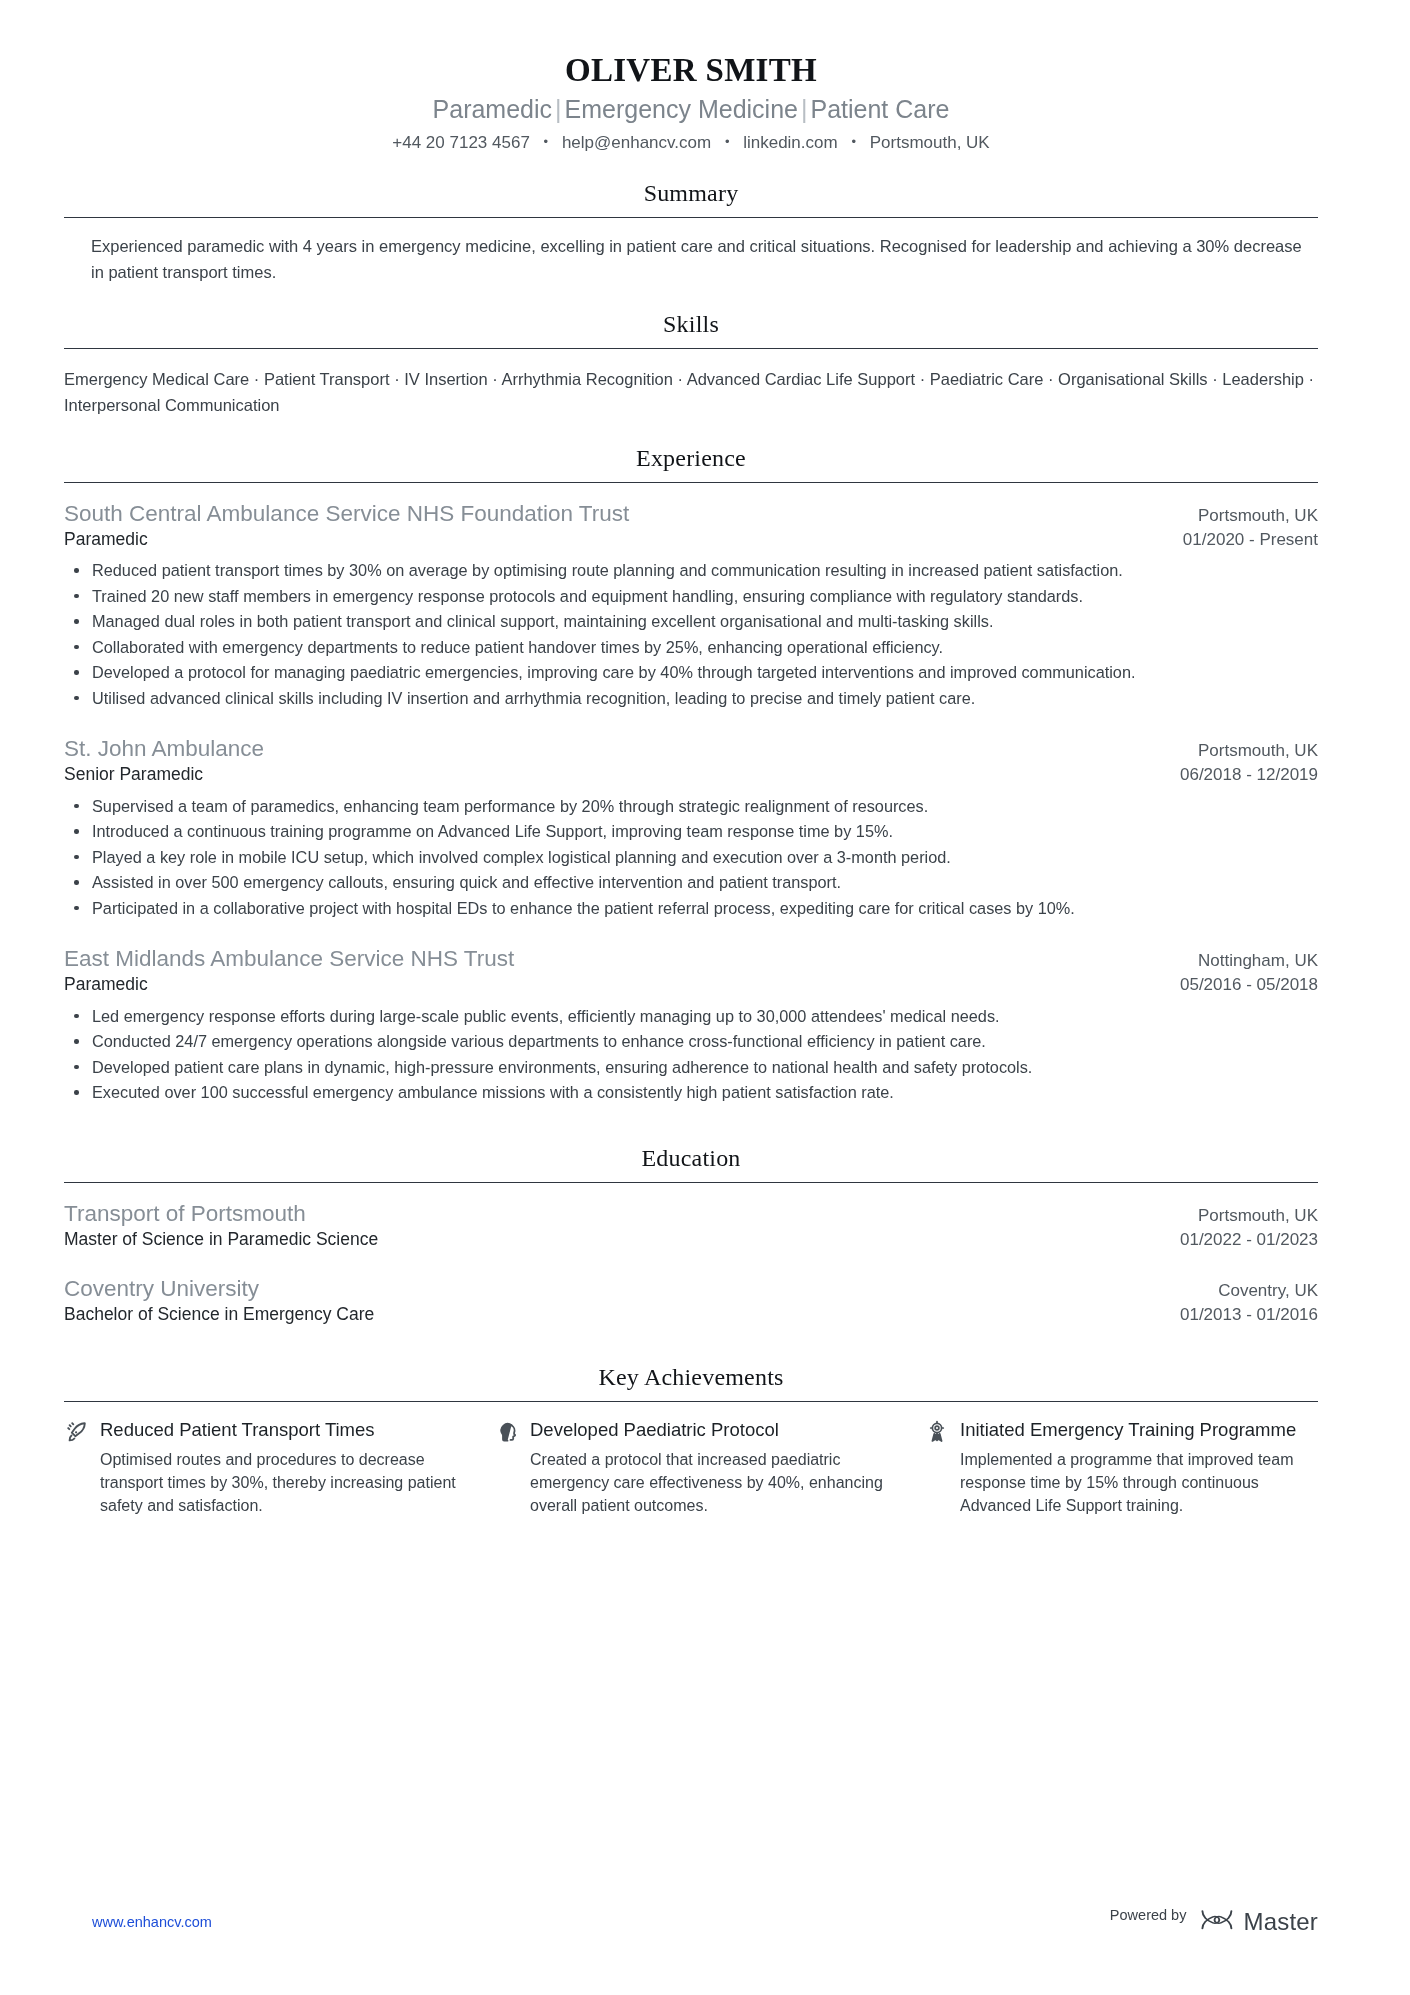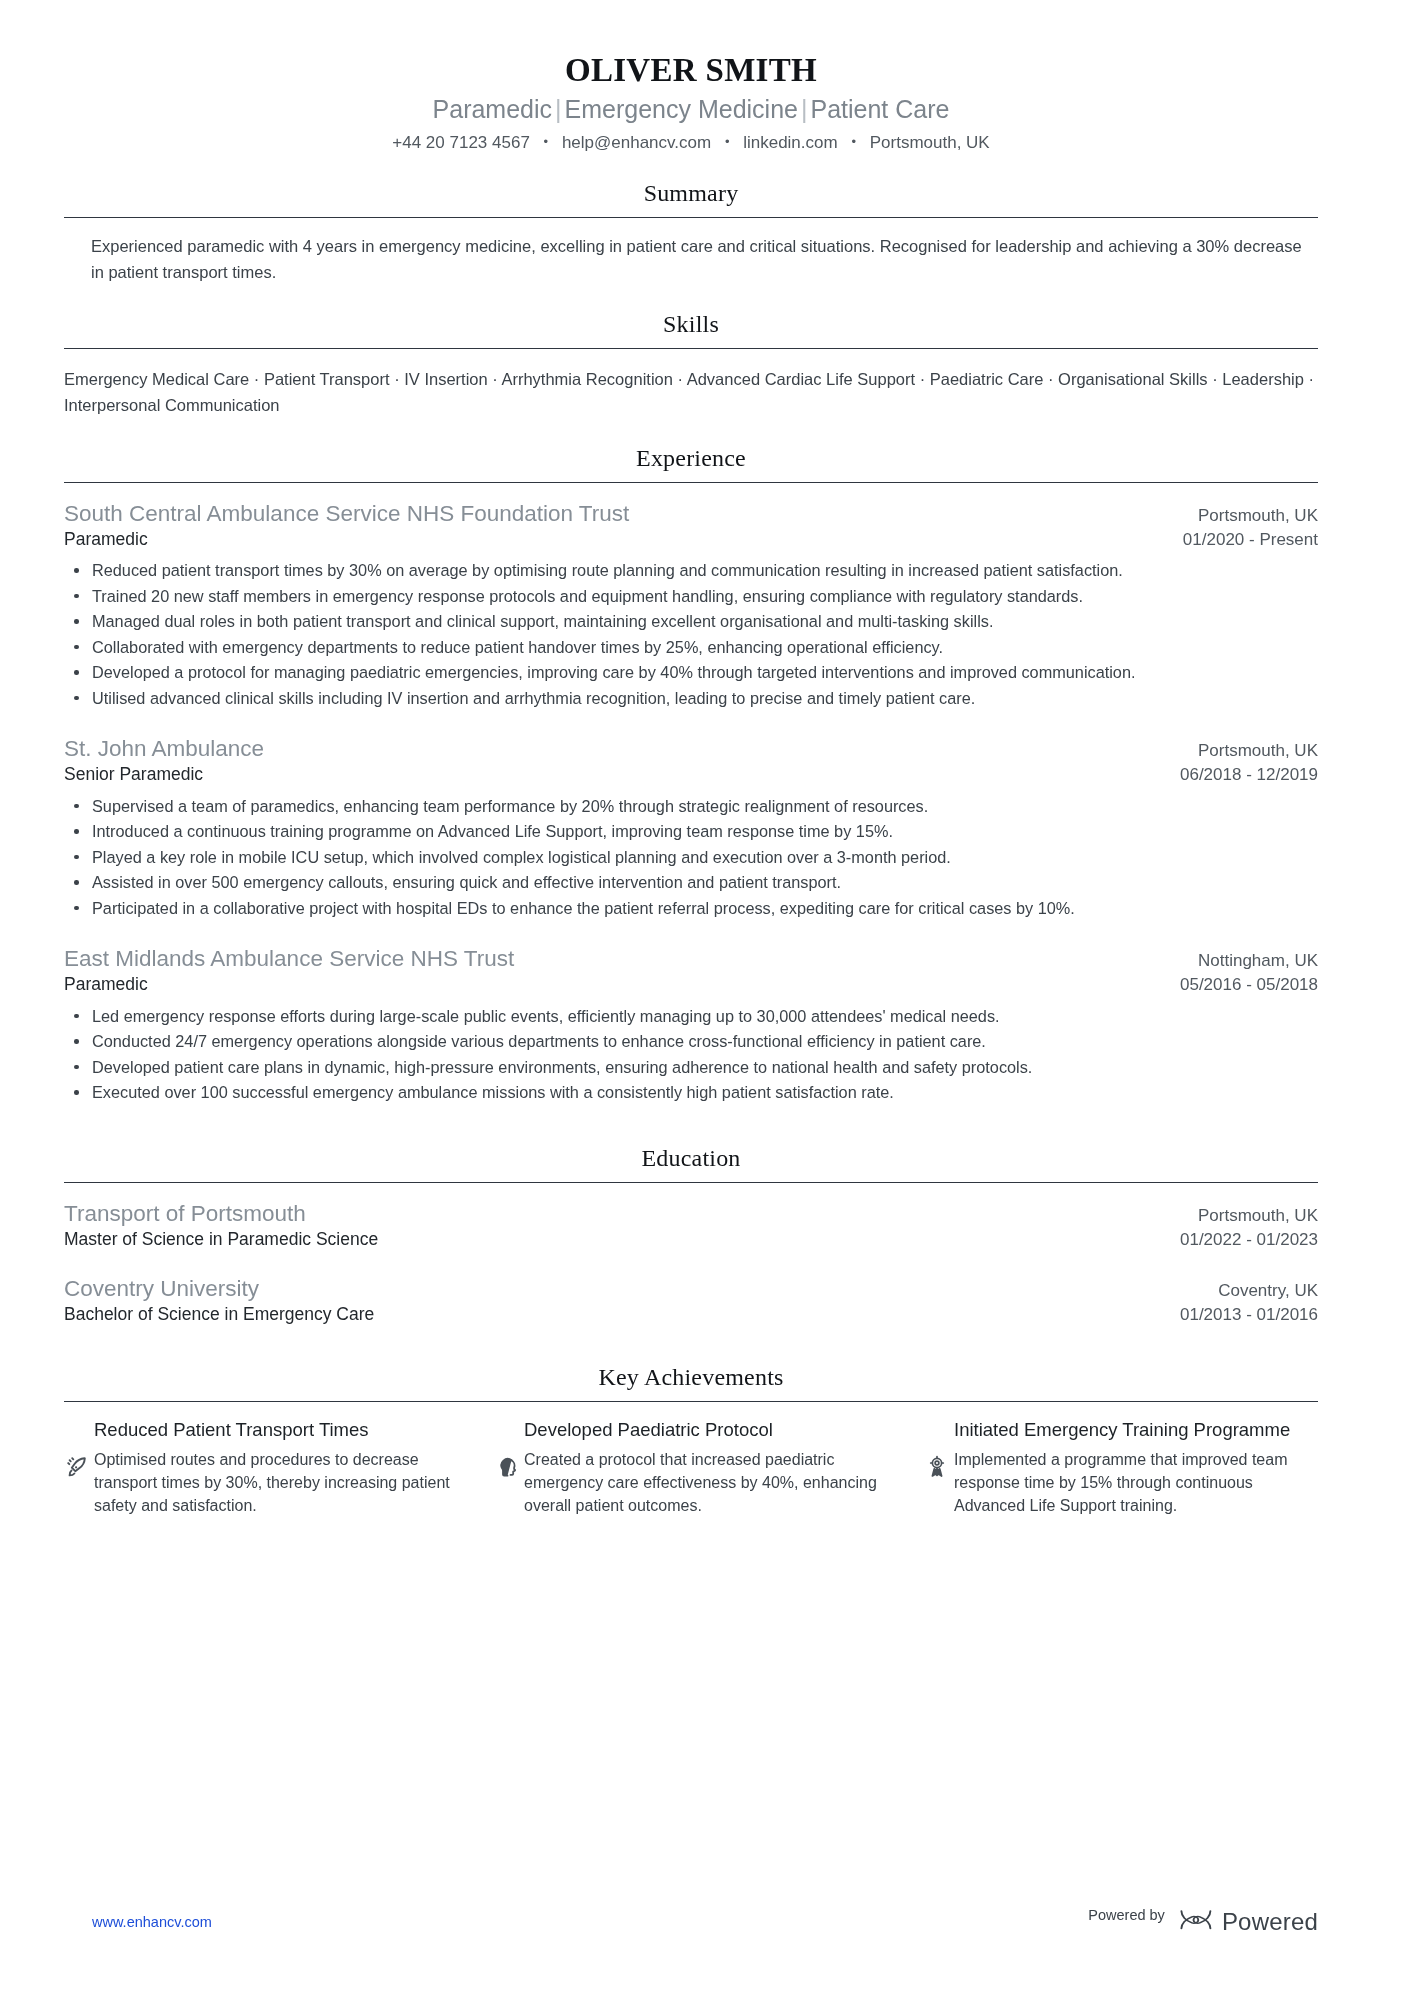--- a/index.html
+++ b/index.html
@@ -153,22 +153,22 @@
 
   
   .achievements {
     display: flex;
     gap: 36px;
     margin-top: 4px;
   }
   .ach {
     flex: 1 1 0;
     display: flex;
-    gap: 4px;
-    align-items: center;
+    gap: 10px;
+    align-items: flex-start;
   }
   .ach-icon {
     flex: 0 0 26px;
     width: 26px;
     height: 28px;
     color: #4a5158;
     display: flex;
     align-items: flex-start;
     justify-content: center;
     padding-top: 2px;
@@ -397,18 +397,18 @@
     <div class="footer-url">www.enhancv.com</div>
     <div class="footer-right">
       <div class="powered">Powered by</div>
       <div class="brand">
         <span>
           <svg width="34" height="26" viewBox="0 0 34 26" fill="none" stroke="#3b4249" stroke-width="1.9" stroke-linecap="round" stroke-linejoin="round">
             <path d="M2.4 4.5c0 7 4.4 13.6 10.6 16.6 3 1.5 6.3-.9 6.3-4.2 0-3.4-3.4-5.7-6.4-4.2C6.7 15.7 2.4 22.2 2.4 29" transform="scale(1,0.72) translate(0,1)"></path>
             <path d="M31.4 4.5c0 7-4.4 13.6-10.6 16.6-3 1.5-6.3-.9-6.3-4.2 0-3.4 3.4-5.7 6.4-4.2 6.2 3 10.5 9.5 10.5 16.3" transform="scale(1,0.72) translate(0,1)"></path>
           </svg>
         </span>
-        <span class="brand-name">Powered</span>
+        <span class="brand-name">Master</span>
       </div>
     </div>
   </div>
 
 </div>
 
 </body></html>

